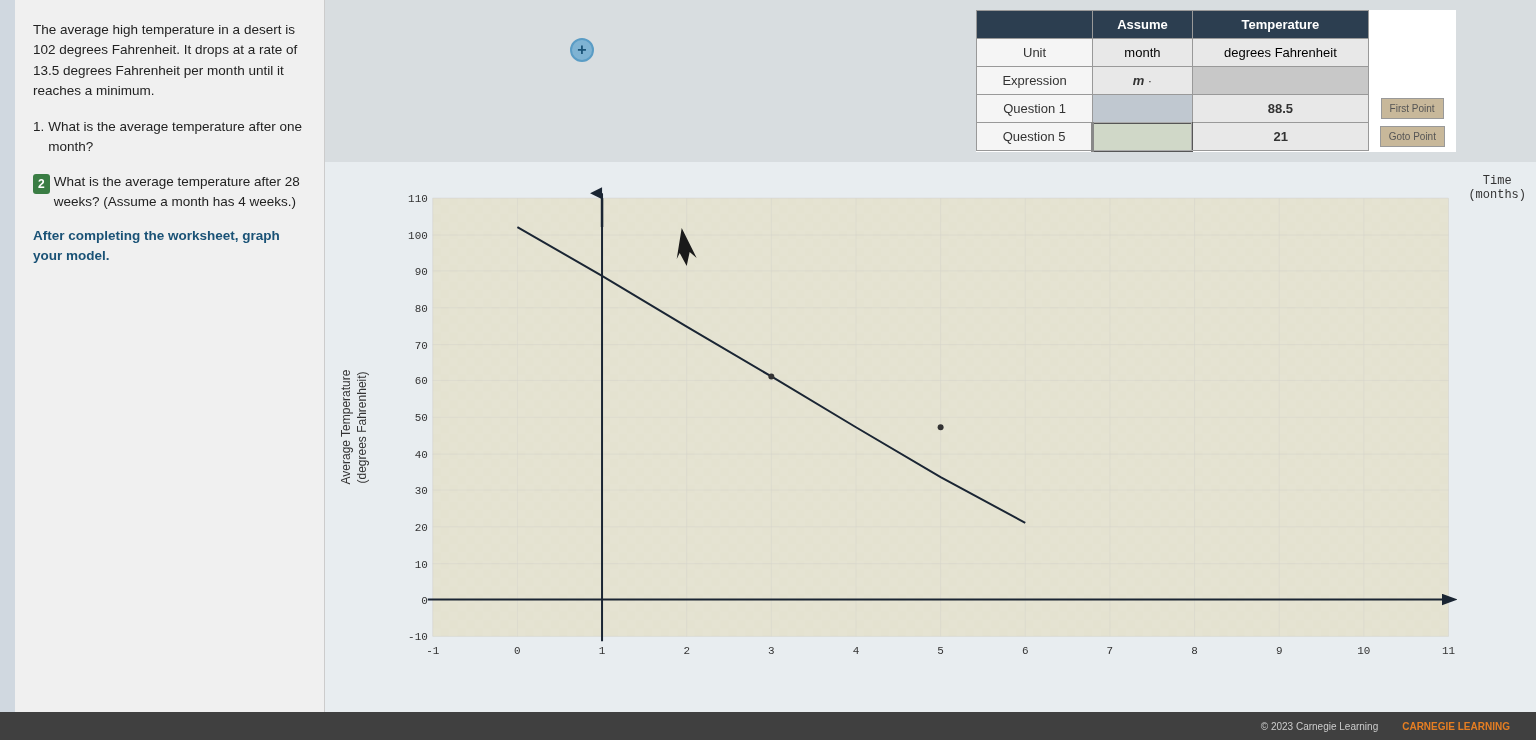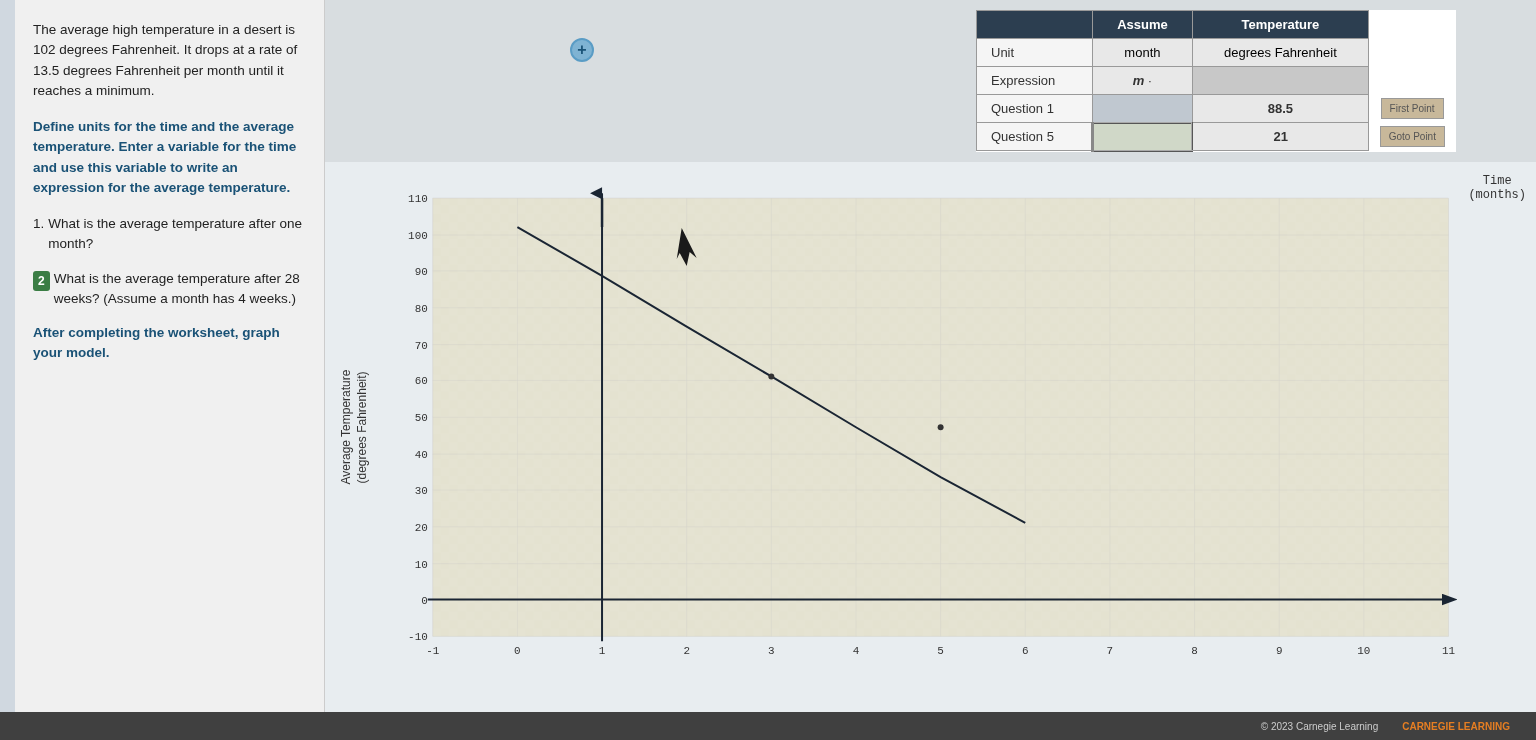--- a/index.html
+++ b/index.html
@@ -106,21 +106,21 @@
       font-size: 13px;
     }
 
     .data-table thead th {
       background: #2c3e50;
       color: white;
       font-weight: bold;
     }
 
     .data-table .row-label {
-      text-align: left;
+      text-align: center;
       background: #f5f5f5;
       font-weight: normal;
       color: #333;
     }
 
     .data-table .cell-value {
       background: #e8e8e8;
       color: #333;
     }
 
@@ -236,21 +236,20 @@
       font-weight: bold;
     }
   </style>
 </head>
 <body>
 
 <div class="main-content">
 
   <div class="left-panel">
     <p class="problem-text">The average high temperature in a desert is 102 degrees Fahrenheit. It drops at a rate of 13.5 degrees Fahrenheit per month until it reaches a minimum.</p>
-    <p class="instructions">Define units for the time and the average temperature. Enter a variable for the time and use this variable to write an expression for the average temperature.</p>
 
     <div class="question-item">
       <span>1.</span>
       <span>What is the average temperature after one month?</span>
     </div>
 
     <div class="question-item">
       <span class="question-number">2</span>
       <span>What is the average temperature after 28 weeks? (Assume a month has 4 weeks.)</span>
     </div>

